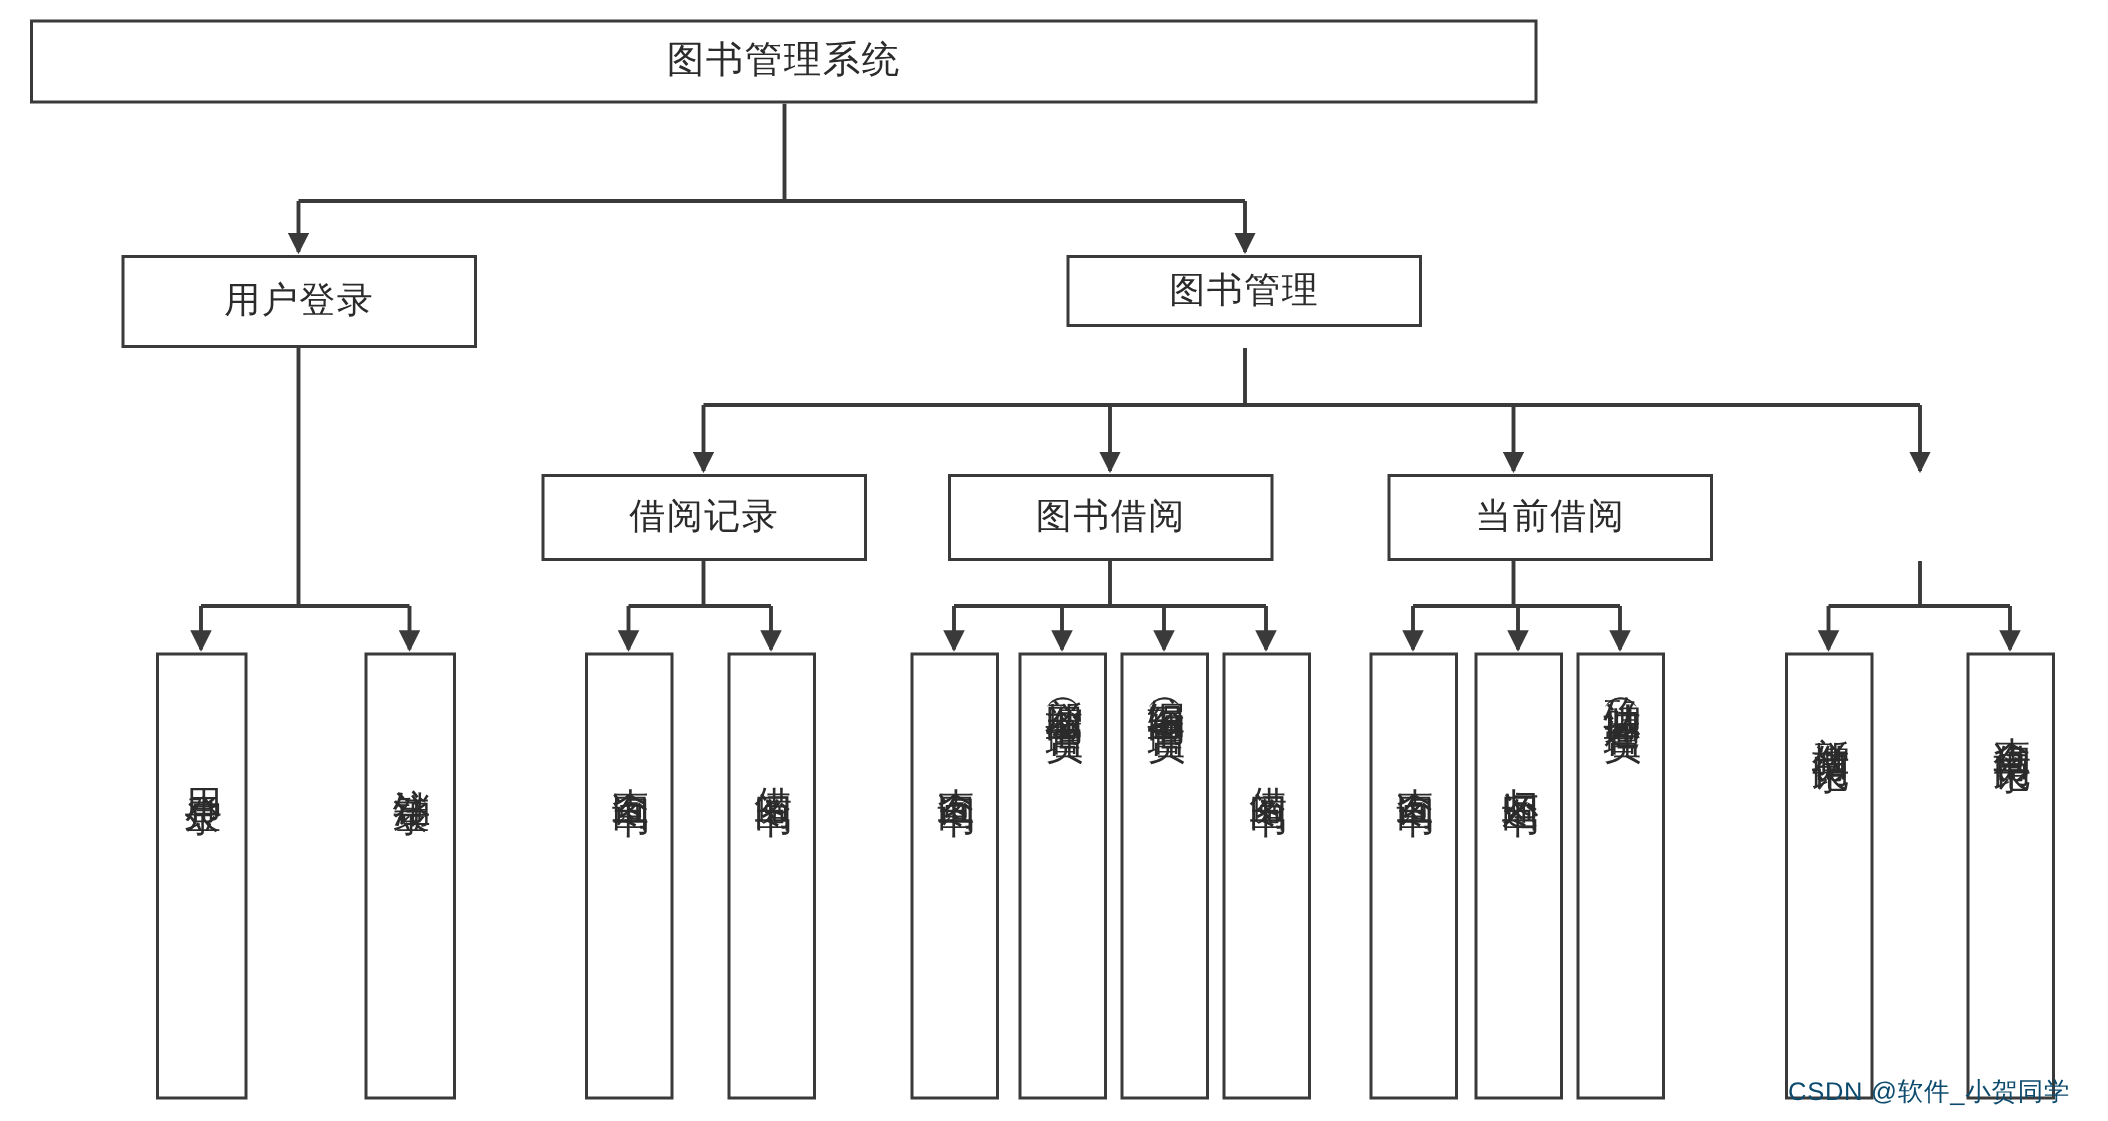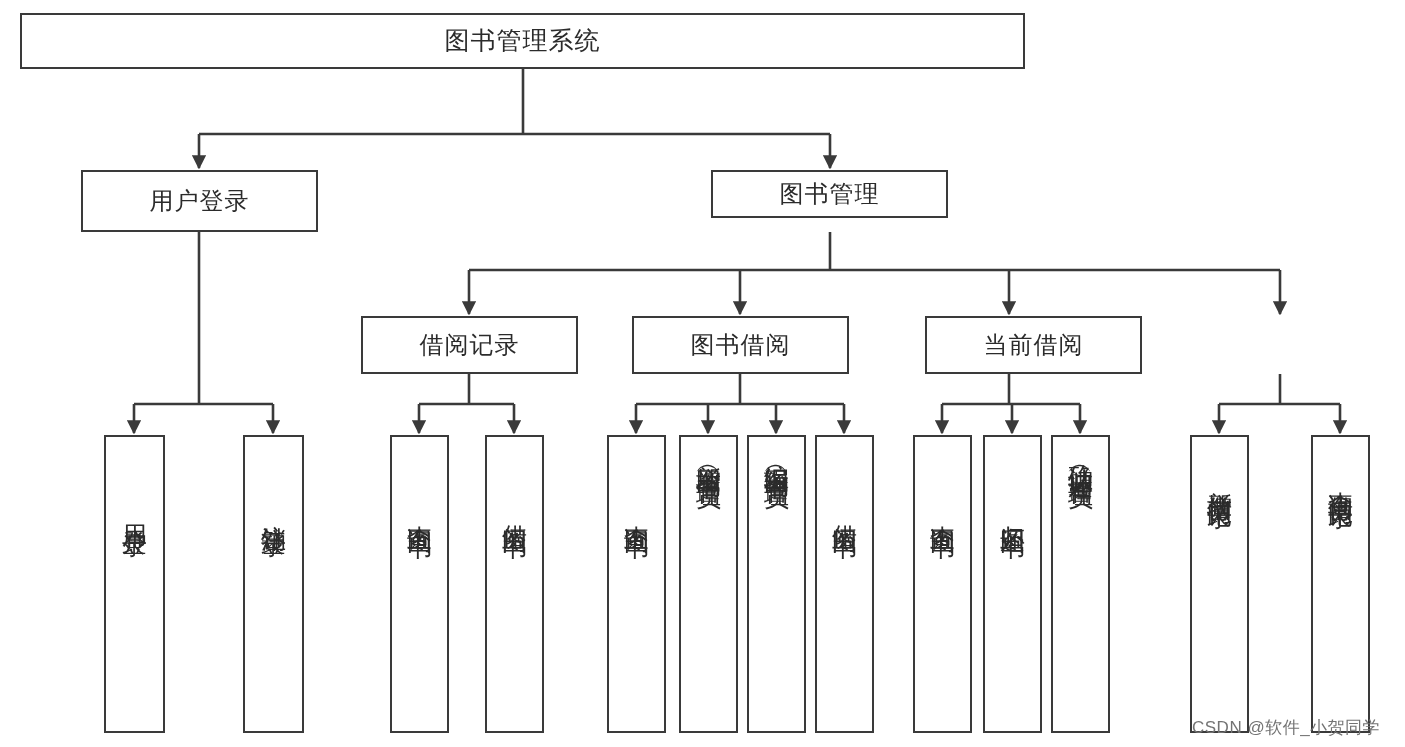--- a/index.html
+++ b/index.html
@@ -59,21 +59,21 @@
   .node.v .label {
     writing-mode: vertical-rl;
     text-orientation: upright;
     font-size: 25px;
     line-height: 1.0;
     letter-spacing: 3px;
     white-space: nowrap;
   }
   .watermark {
     position: absolute;
-    color: #737373;
+    color: #0c4a6e;
     font-size: 17px;
     letter-spacing: 0.5px;
     white-space: nowrap;
     z-index: 5;
     user-select: none;
   }
 </style>
 </head>
 <body>
 

